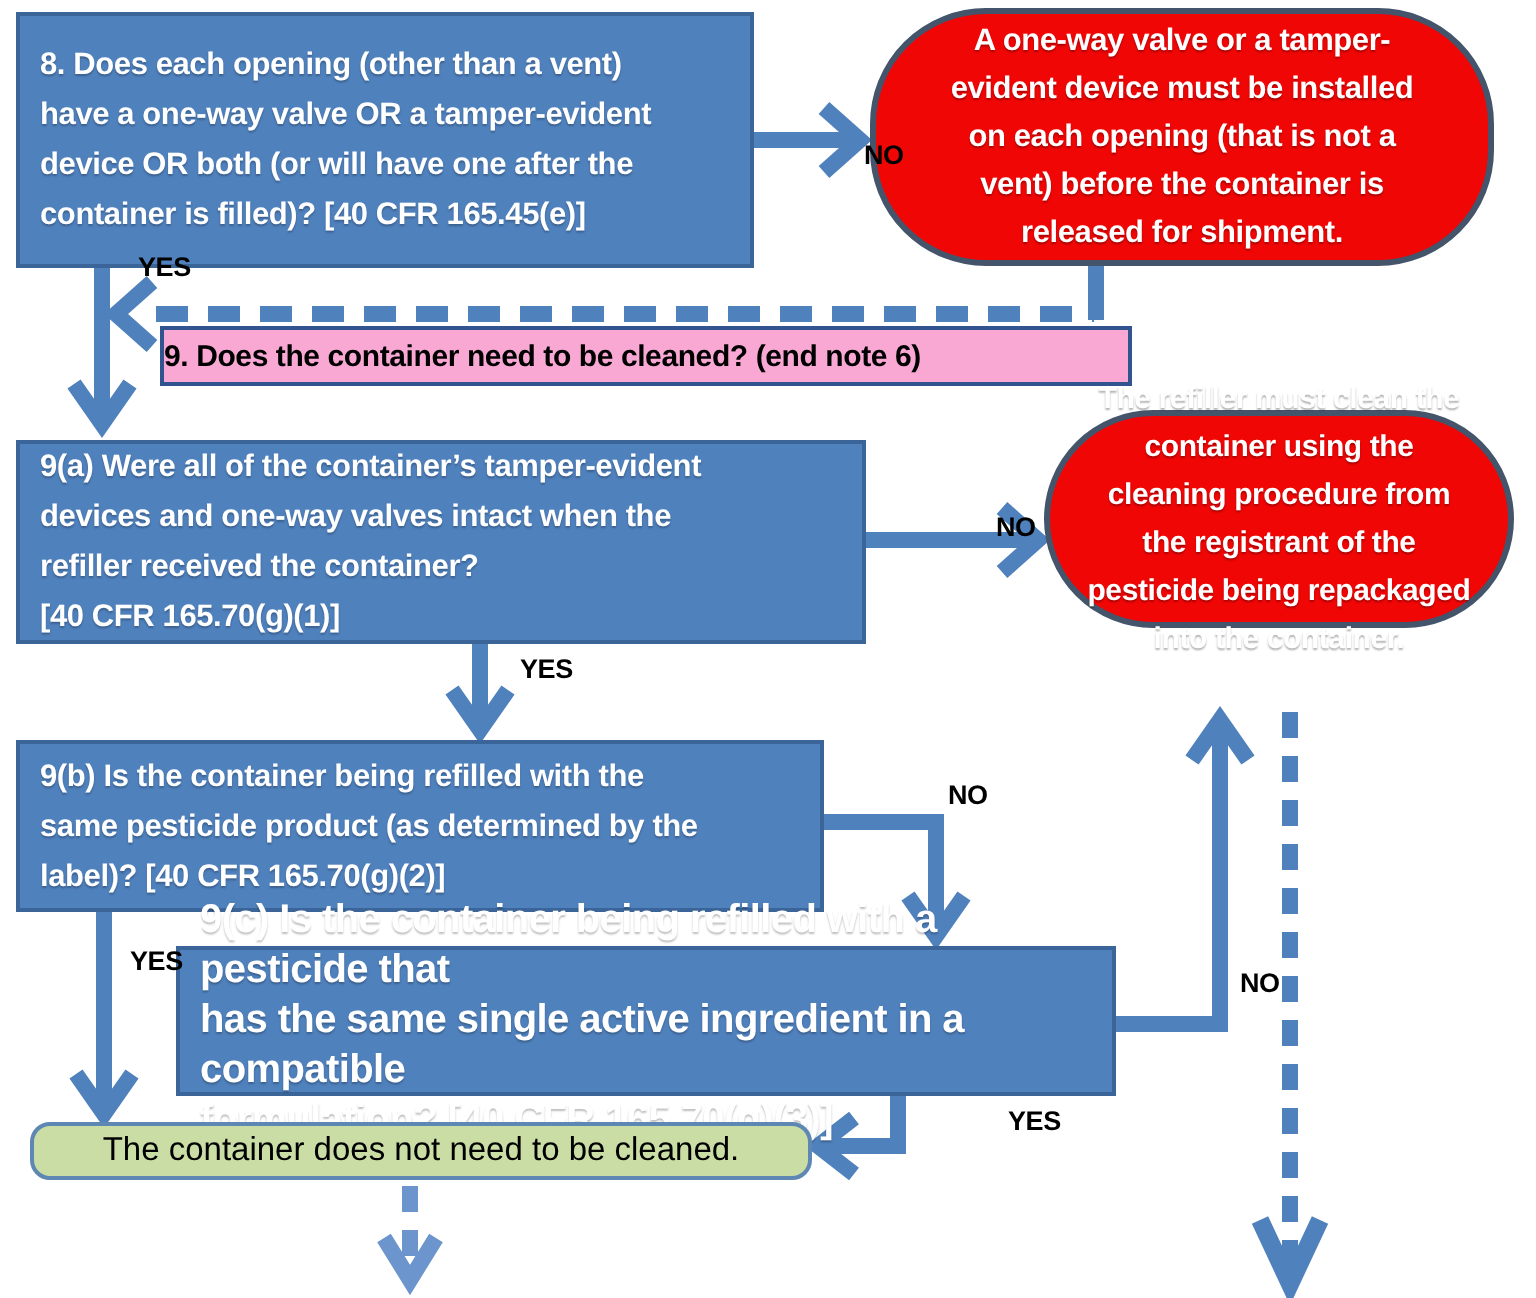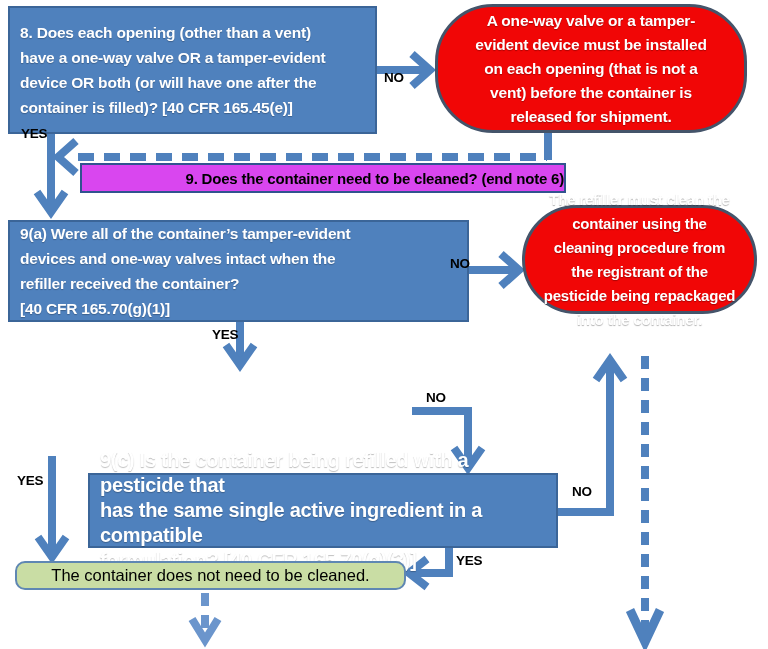--- a/index.html
+++ b/index.html
@@ -26,41 +26,41 @@
     text-shadow:0 1px 1px rgba(0,0,0,0.25);
   }
   .red{
     background:var(--red_fill,#f10606);
     border:3px solid var(--red_border,#44546a);
     color:#fff;font-weight:bold;text-align:center;
     font-size:15.5px;line-height:24px;letter-spacing:-0.2px;padding:0 8px;
     text-shadow:0 1px 1px rgba(0,0,0,0.3);
   }
   .whitebox{
-    background:#d946ef;border:2px solid var(--white_box_border,#31538f);
+    background:#f9a8d4;border:2px solid var(--white_box_border,#31538f);
     color:#000;font-weight:bold;font-size:15px;letter-spacing:-0.2px;
-    text-align:right;justify-content:center;
+    text-align:left;justify-content:center;
   }
   .greenbox{
     background:var(--green_fill,#c9dda4);
     border:2px solid var(--green_border,#5f87b3);
     color:#000;font-weight:normal;font-size:16.5px;
     text-align:center;justify-content:center;border-radius:10px;
   }
 
   .b-q8{left:8px;top:6px;width:369px;height:128px;}
   .b-red1{left:435px;top:4px;width:312px;height:129px;border-radius:58px;font-size:15.5px;}
   .b-q9{left:80px;top:163px;width:486px;height:30px;}
-  .b-q9a{left:8px;top:220px;width:461px;height:102px;}
+  .b-q9a{left:8px;top:220px;width:425px;height:102px;}
   .b-red2{left:522px;top:205px;width:235px;height:109px;border-radius:62px;font-size:15px;}
   .b-q9b{left:8px;top:370px;width:404px;height:86px;}
   .b-q9c{left:88px;top:473px;width:470px;height:75px;font-size:20px;letter-spacing:-0.3px;}
   .b-green{left:15px;top:561px;width:391px;height:29px;}
 
-  .lbl{position:absolute;color:var(--label_color,#000);font-weight:bold;font-size:13.5px;letter-spacing:-0.2px;}
+  .lbl{position:absolute;color:var(--label_color,#000);font-weight:bold;font-size:13.5px;letter-spacing:-0.2px;margin-left:48px;}
   .l-q8-yes{left:21px;top:126px;}
   .l-q8-no{left:384px;top:70px;}
   .l-q9a-yes{left:212px;top:327px;}
   .l-q9a-no{left:450px;top:256px;}
   .l-q9b-yes{left:17px;top:473px;}
   .l-q9b-no{left:426px;top:390px;}
   .l-q9c-yes{left:456px;top:553px;}
   .l-q9c-no{left:572px;top:484px;}
 </style>
 </head>
@@ -134,20 +134,25 @@
 
   <div class="box red b-red2">
     <div class="txt">The refiller must clean the
 container using the
 cleaning procedure from
 the registrant of the
 pesticide being repackaged
 into the container.</div>
   </div>
 
+  <div class="box blue b-q9b">
+    <div class="txt">9(b) Is the container being refilled with the
+same pesticide product (as determined by the
+label)? [40 CFR 165.70(g)(2)]</div>
+  </div>
 
   <div class="box blue b-q9c">
     <div class="txt">9(c)  Is the container being refilled with a pesticide that
 has the same single active ingredient in a compatible
 formulation? [40 CFR 165.70(g)(3)]</div>
   </div>
 
   <div class="box greenbox b-green">
     <div class="txt">The container does not need to be cleaned.</div>
   </div>

